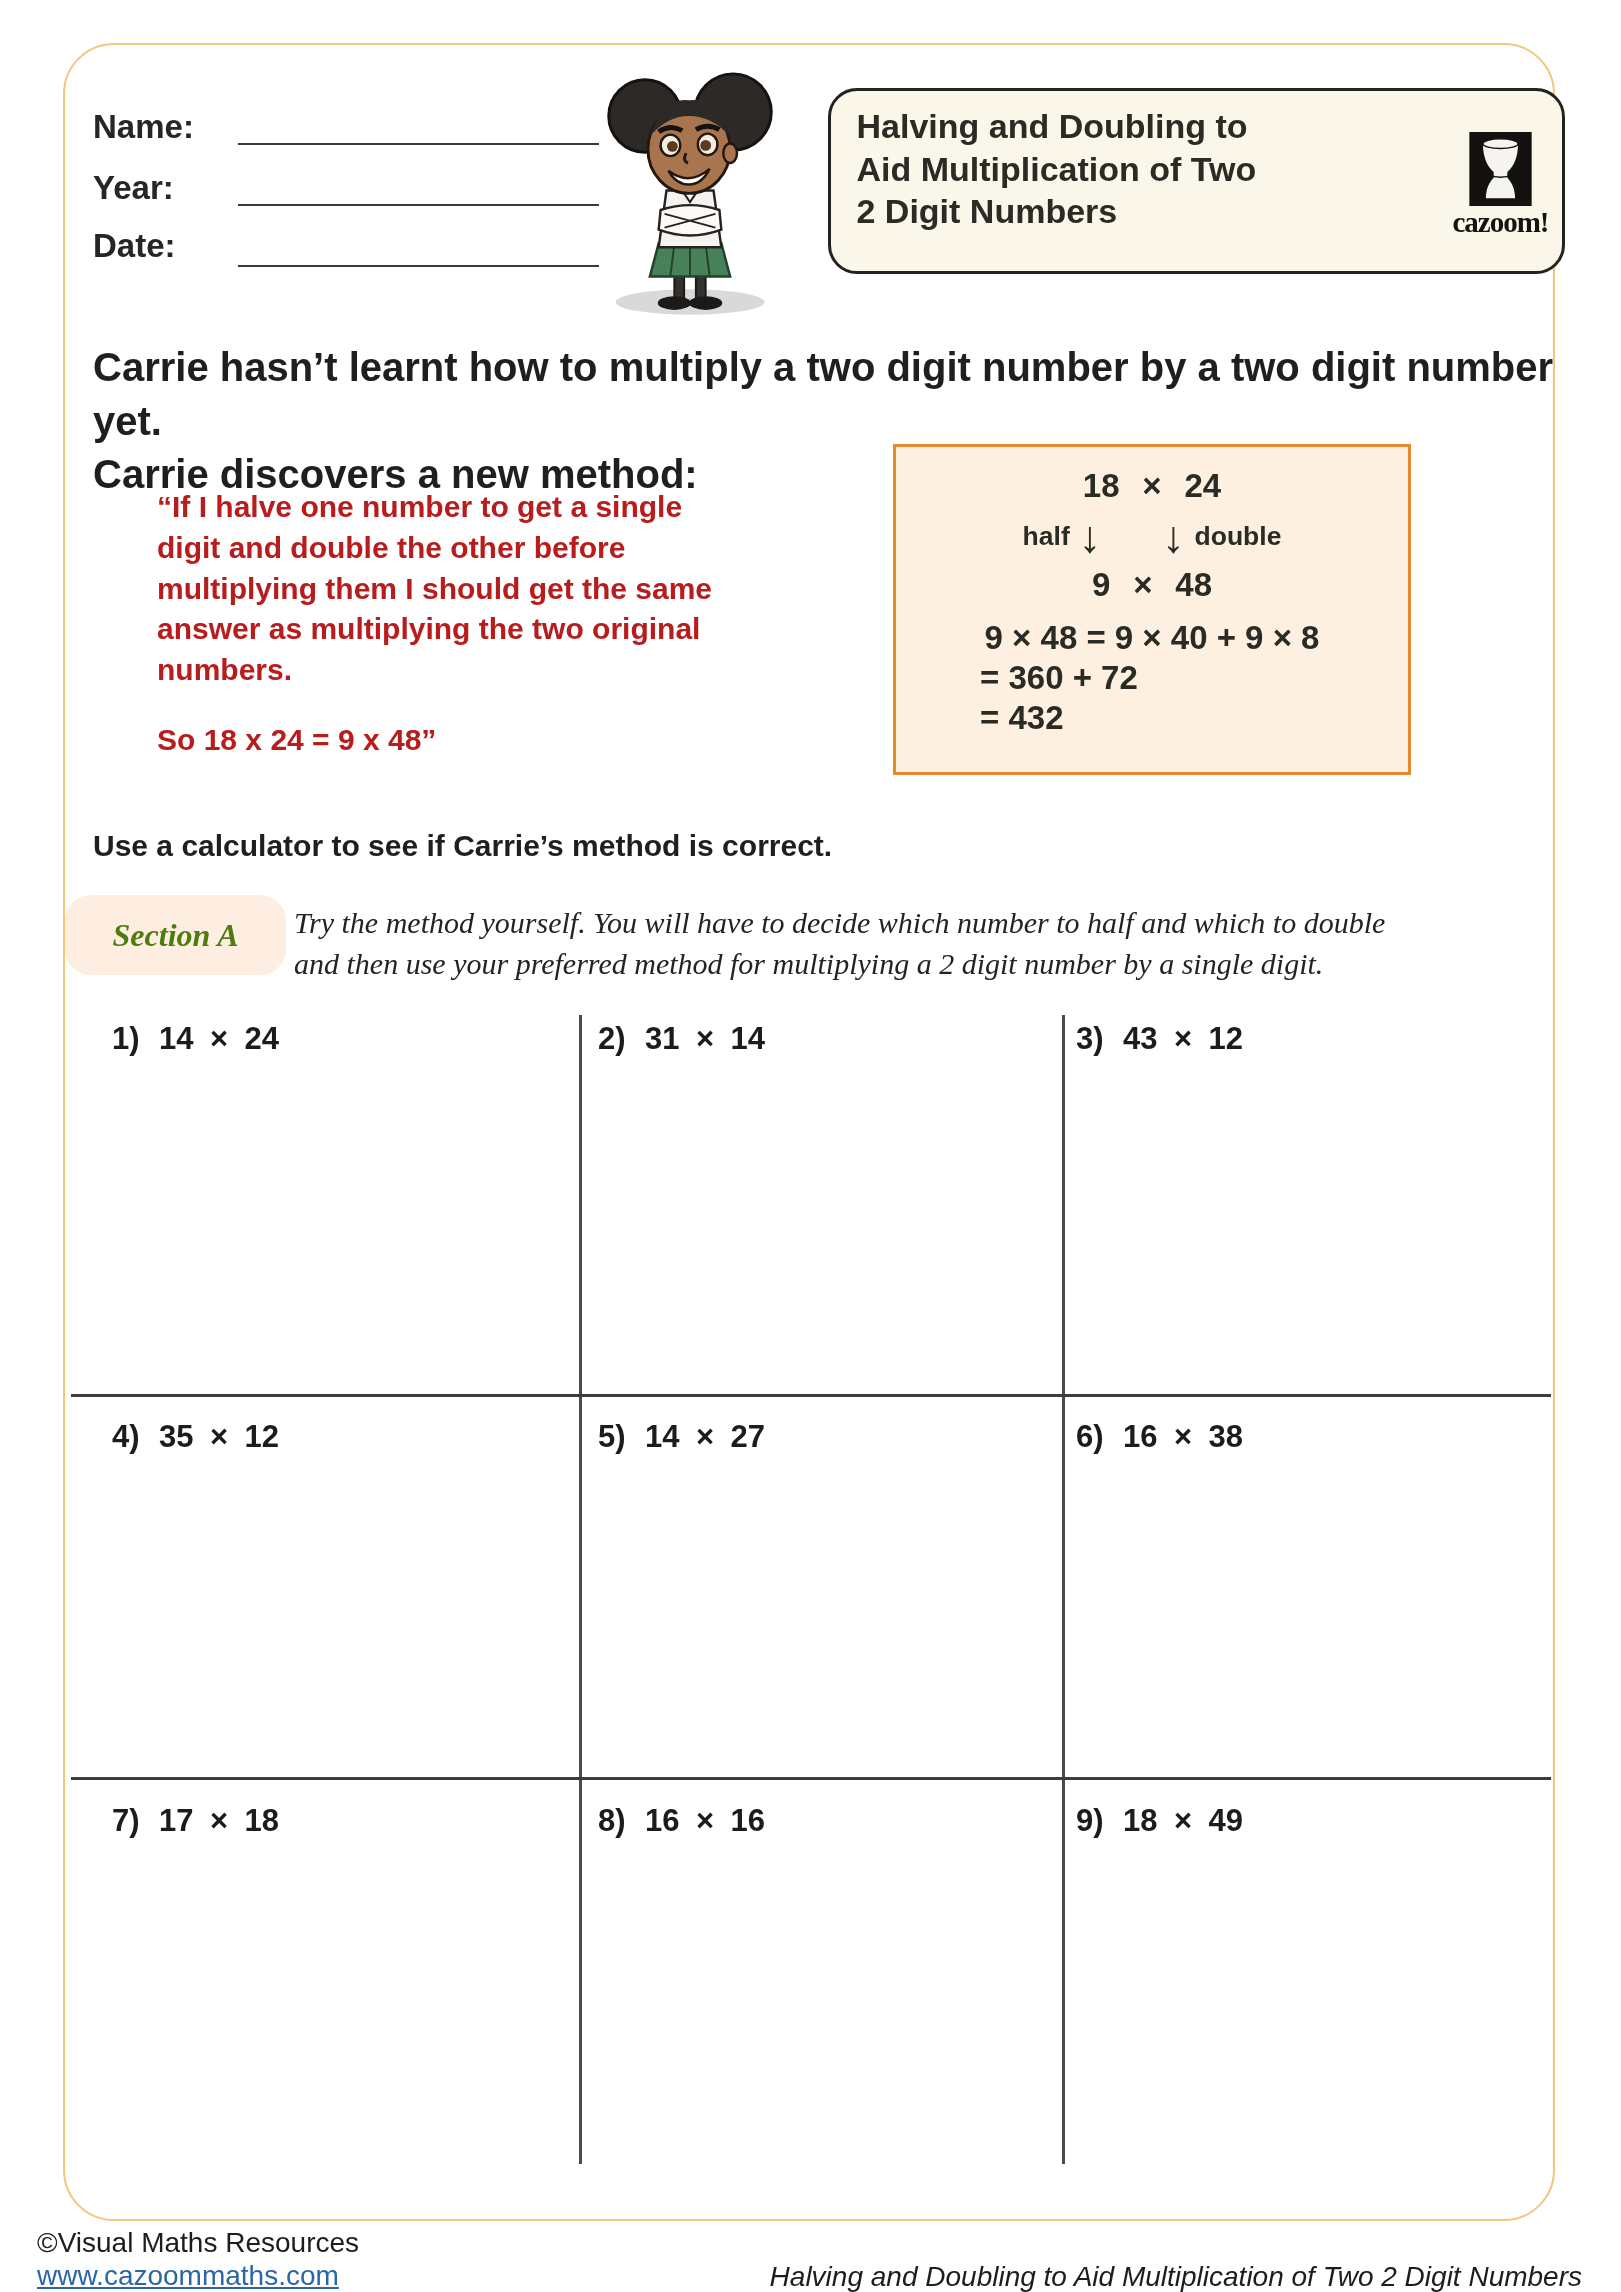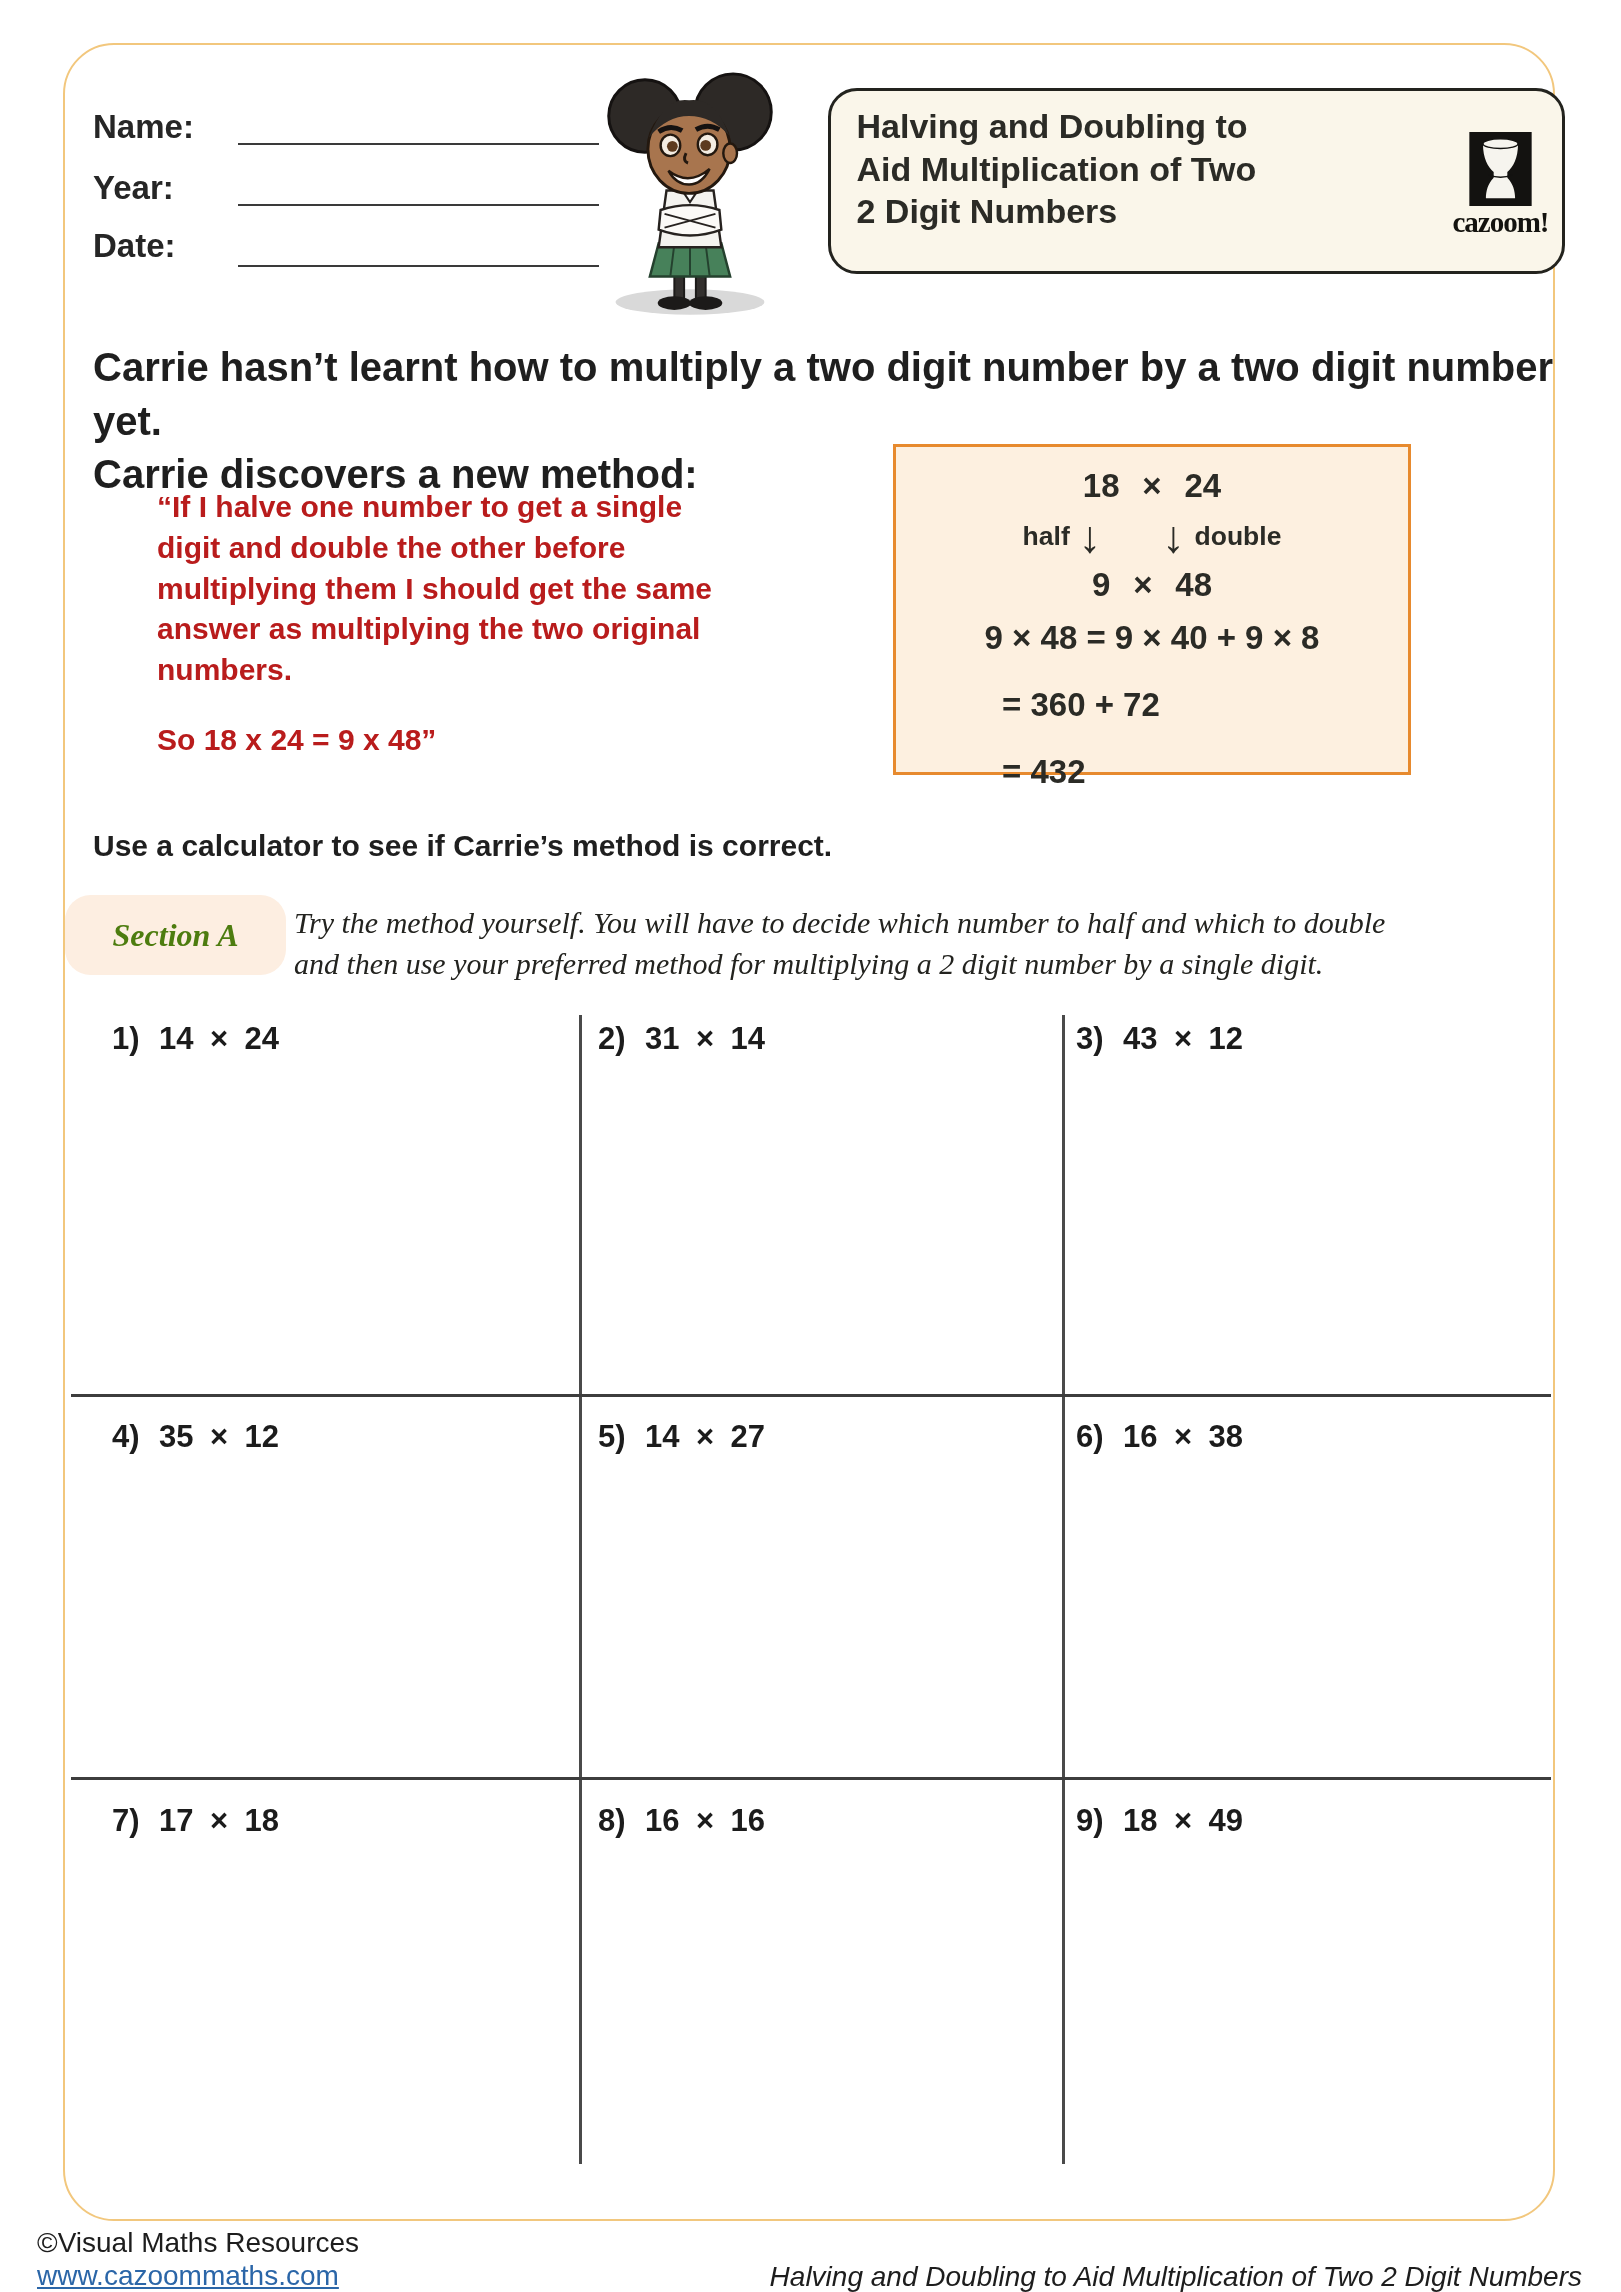--- a/index.html
+++ b/index.html
@@ -36,21 +36,21 @@
     font-weight:bold;color:#2b2b26;}
   .ex-mult{font-size:33px;word-spacing:13.7px;}
   .ex-line1{margin-top:19.6px;}
   .ex-arrows{margin-top:2px;height:59px;display:flex;align-items:center;justify-content:center;}
   .ex-arrow{font-size:45px;font-weight:normal;line-height:1;}
   .ex-small{font-size:26.5px;}
   .ex-half{margin-right:9px;}
   .ex-double{margin-left:9.8px;}
   .ex-gap{display:inline-block;width:61px;}
   .ex-line3{margin-top:15.7px;font-size:33px;}
-  .ex-left{margin-top:29px;font-size:33px;text-align:left;padding-left:106px;}
+  .ex-left{margin-top:2px;font-size:33px;text-align:left;padding-left:84px;}
 
   .calc-note{left:93px;top:829px;font-weight:bold;font-size:30px;color:#1f1f1f;}
 
   
   .section-pill{left:65px;top:895px;width:221px;height:80px;background:#fdeee1;
     border-radius:25.5px;display:flex;align-items:center;justify-content:center;}
   .section-pill span{font-family:"Liberation Serif",serif;font-style:italic;
     font-weight:bold;font-size:32px;color:#4d7c0f;}
   .instructions{left:294px;top:902px;width:1284px;font-family:"Liberation Serif",serif;
     font-style:italic;font-size:30px;line-height:1.38;color:#23231f;}

